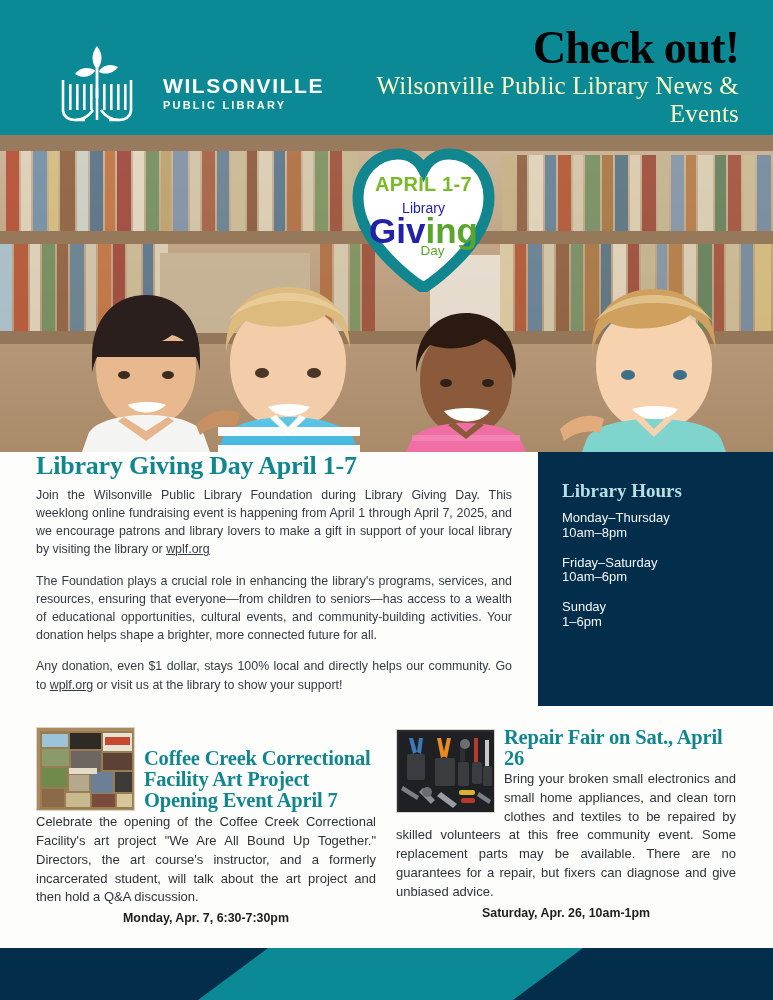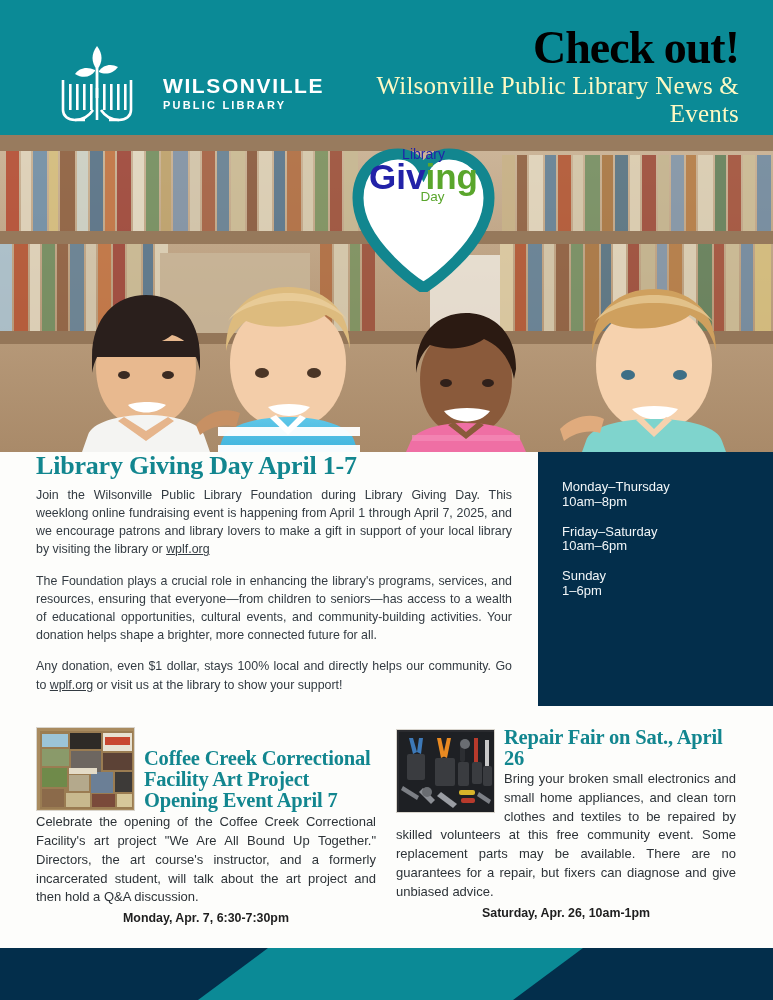--- a/index.html
+++ b/index.html
@@ -353,34 +353,36 @@
       <path d="M560 294 C574 280, 592 278, 604 284 L600 298 C588 294, 574 298, 564 306 Z" fill="#e0ab7d"></path>
     </g>
   </svg>
 </div>
 
 <div class="heart-badge">
   <svg viewBox="0 0 155 150">
     <path d="M77.5 146 C77.5 146 12 104 12 56 C12 30 30 12 52 12 C64 12, 73 19, 77.5 28 C82 19, 91 12, 103 12 C125 12, 143 30, 143 56 C143 104, 77.5 146, 77.5 146 Z" fill="#ffffff" stroke="#12868f" stroke-width="11"></path>
   </svg>
   <div class="heart-text">
+    <div class="lgd-april">APRIL 1-7</div>
     <div class="lgd-library">Library</div>
     <div class="lgd-giving"><span class="g1">Giv</span><span class="g2">ing</span></div>
     <div class="lgd-day">Day</div>
   </div>
 </div>
 
 <div class="article">
   <h1>Library Giving Day April 1-7</h1>
   <p><span>Join the Wilsonville Public Library Foundation during Library Giving Day. This weeklong online fundraising event is happening from April 1 through April 7, 2025, and we encourage patrons and library lovers to make a gift in support of your local library by visiting the library or </span><a class="inline-link" href="#">wplf.org</a></p>
   <p>The Foundation plays a crucial role in enhancing the library's programs, services, and resources, ensuring that everyone—from children to seniors—has access to a wealth of educational opportunities, cultural events, and community-building activities. Your donation helps shape a brighter, more connected future for all.</p>
   <p><span>Any donation, even $1 dollar, stays 100% local and directly helps our community. Go to </span><a class="inline-link" href="#">wplf.org</a><span> or visit us at the library to show your support!</span></p>
 </div>
 
 <div class="hours-panel">
+  <div class="hours-title">Library Hours</div>
   <div class="hours-block">
     <div class="hours-days">Monday–Thursday</div>
     <div class="hours-time">10am–8pm</div>
   </div>
   <div class="hours-block">
     <div class="hours-days">Friday–Saturday</div>
     <div class="hours-time">10am–6pm</div>
   </div>
   <div class="hours-block">
     <div class="hours-days">Sunday</div>

